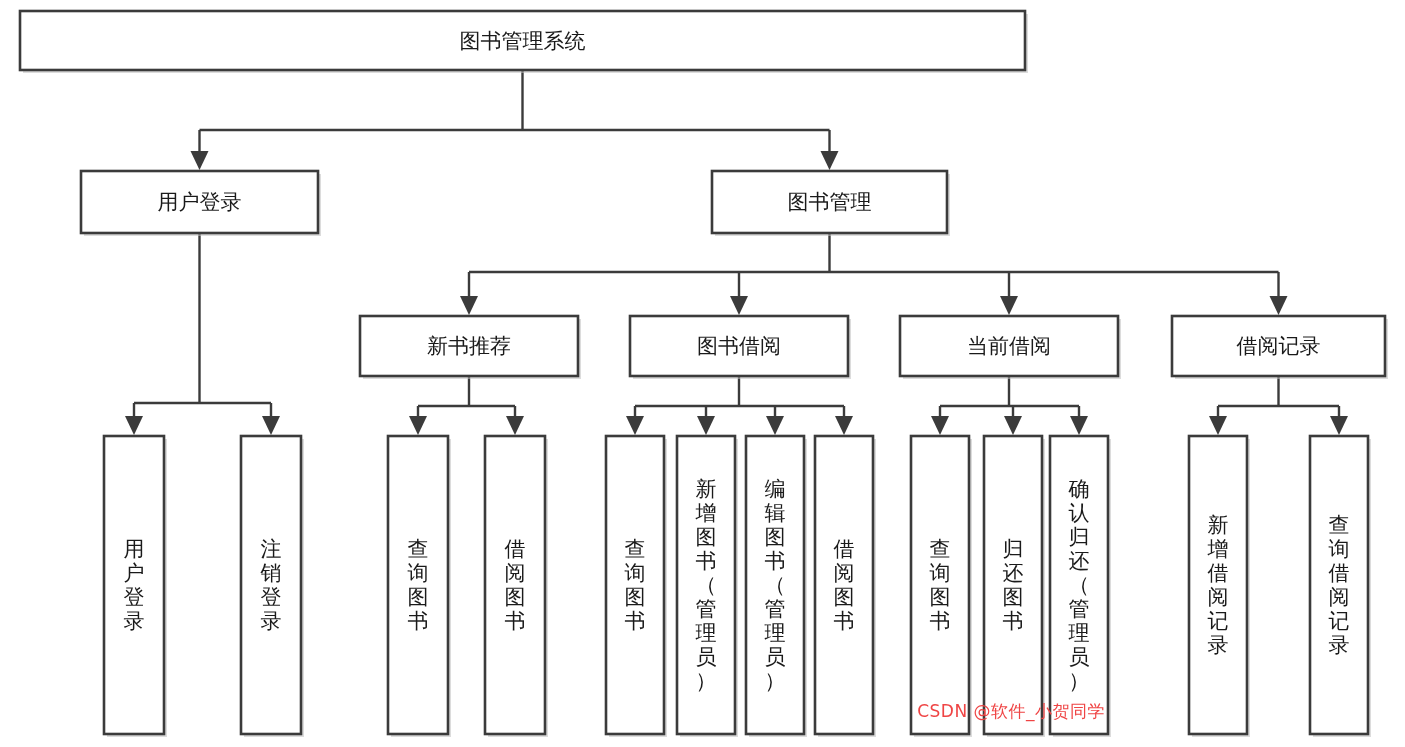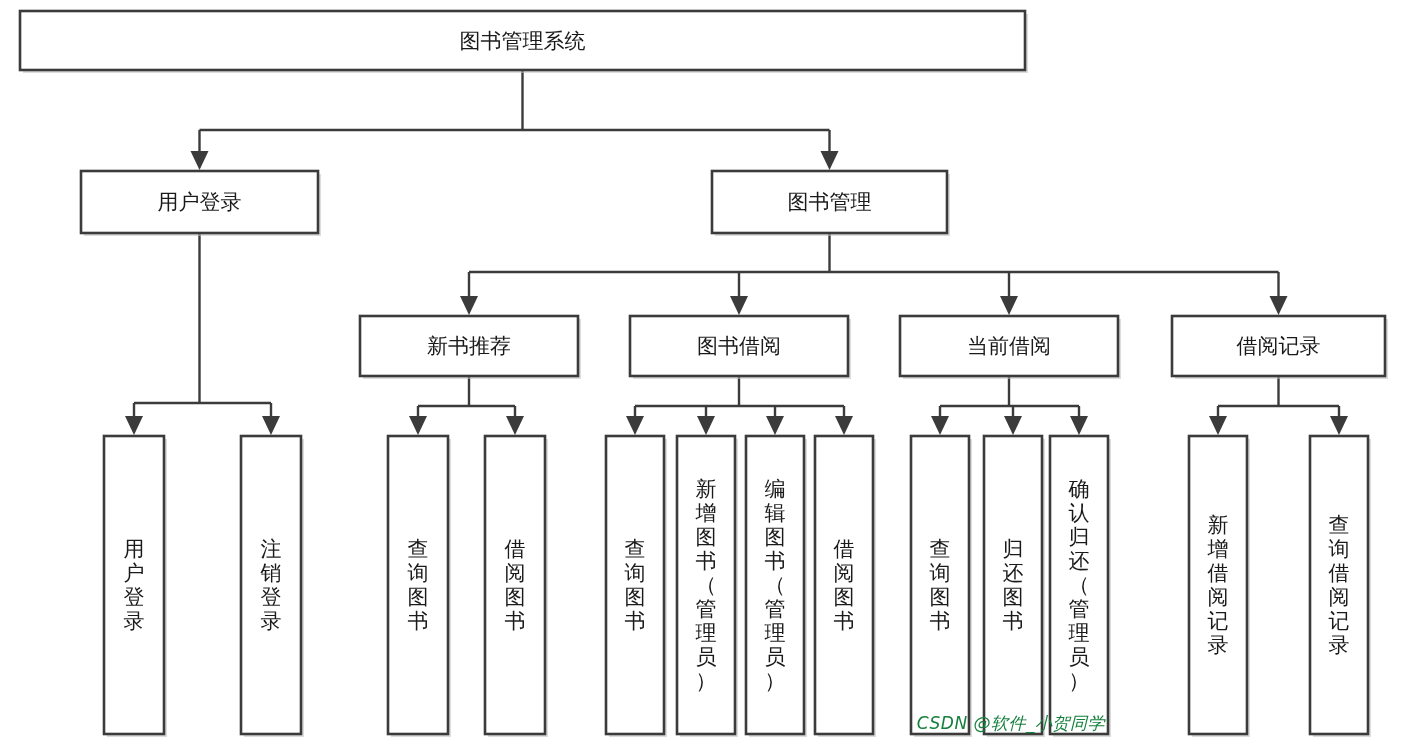--- a/index.html
+++ b/index.html
@@ -56,28 +56,27 @@
   }
   .node-label-v {
     font-family: "DejaVu Sans", "Liberation Sans", sans-serif;
     font-size: 21px;
     fill: #1a1a1a;
     text-anchor: middle;
   }
   .watermark {
     position: absolute;
     right: 12px;
-    bottom: 12px;
+    bottom: 24px;
     font-family: "DejaVu Sans", "Liberation Sans", sans-serif;
     font-size: 17px;
-    color: #15803d;
+    color: #ef4444;
     letter-spacing: 0.5px;
     white-space: nowrap;
     pointer-events: none;
-    font-style: italic;
   }
 </style>
 </head>
 <body>
 
 <div id="diagram-root">
   <svg class="diagram-canvas" id="diagram-svg" viewBox="0 0 1405 747" xmlns="http://www.w3.org/2000/svg">
     <g id="edges-layer">
         <g>
           <line x1="522.5" y1="70" x2="522.5" y2="130" class="connector"></line>

